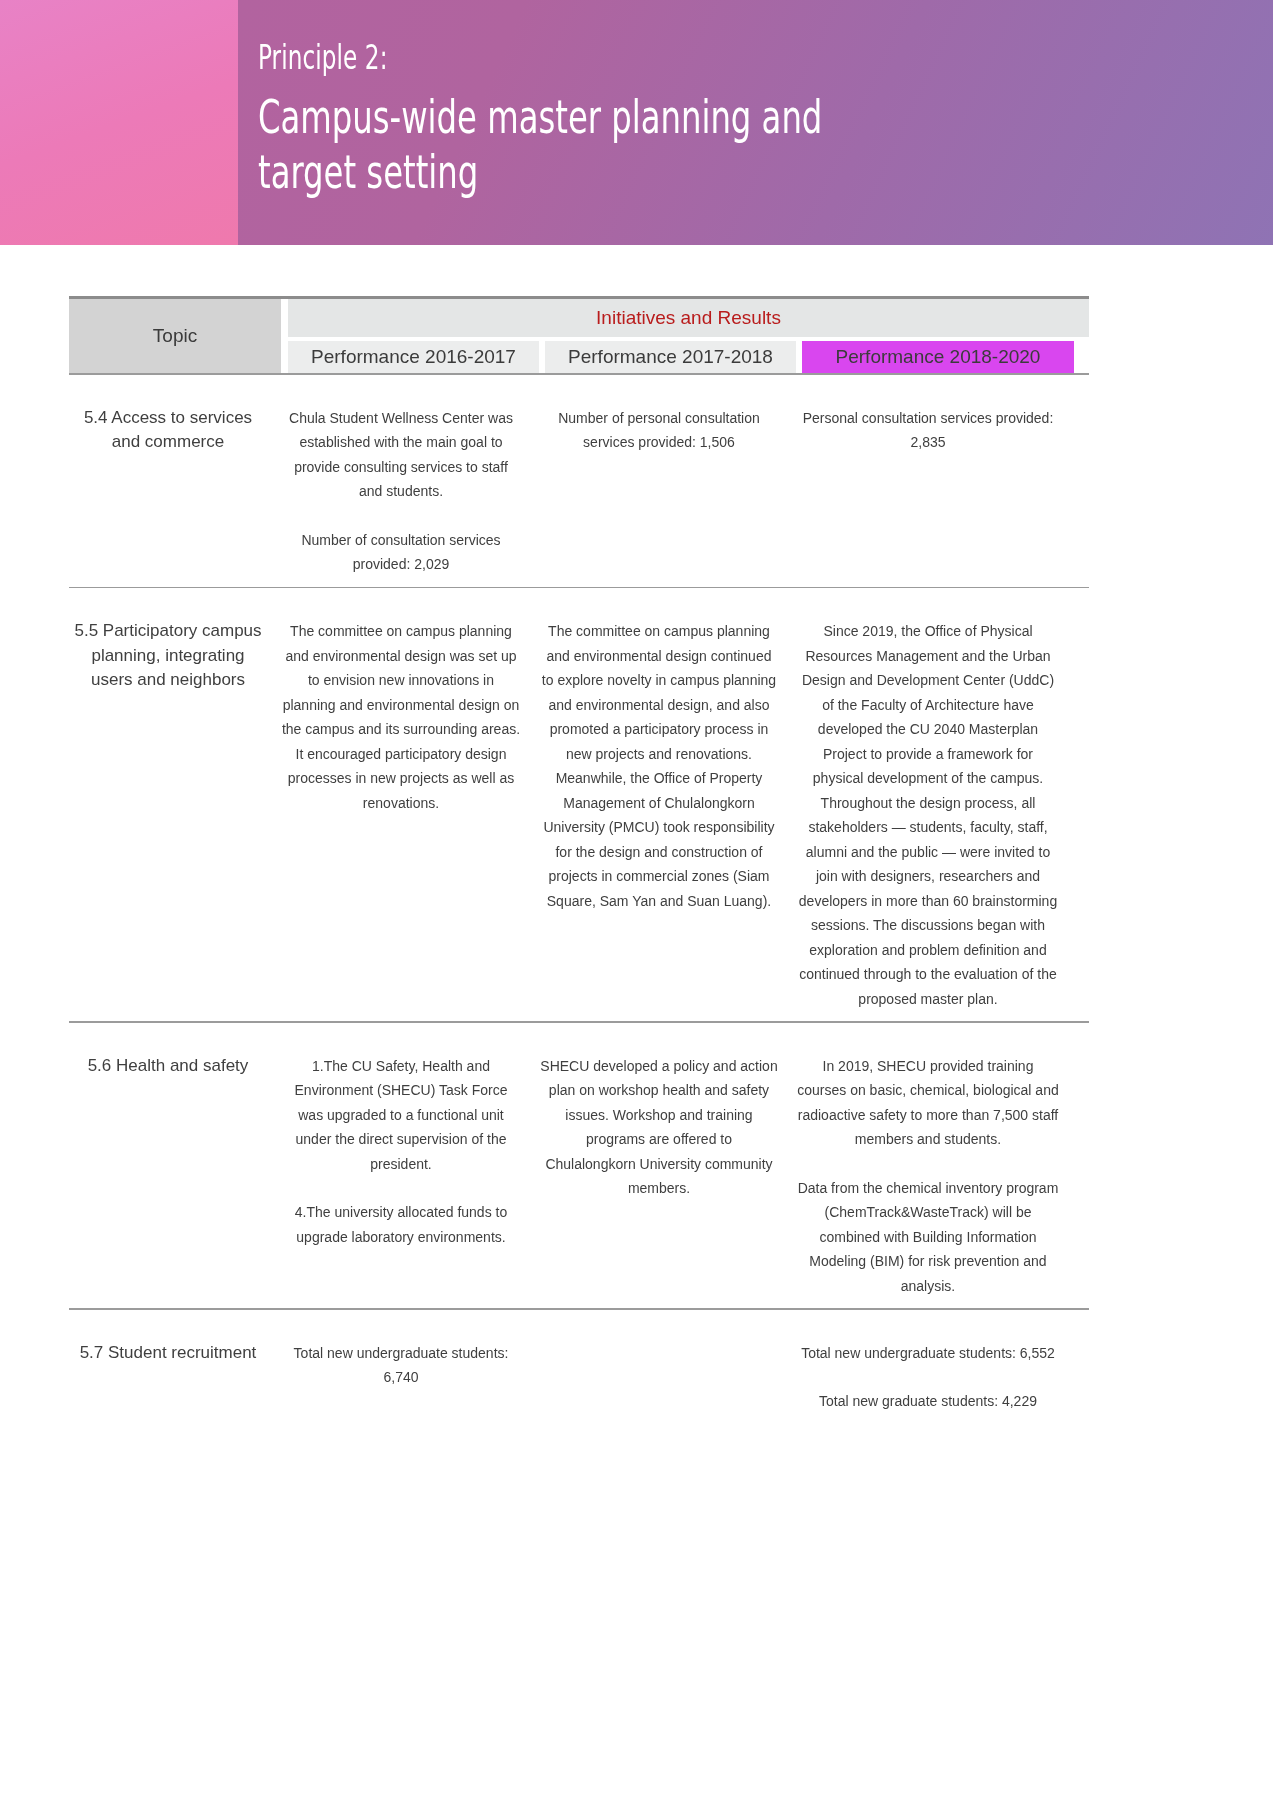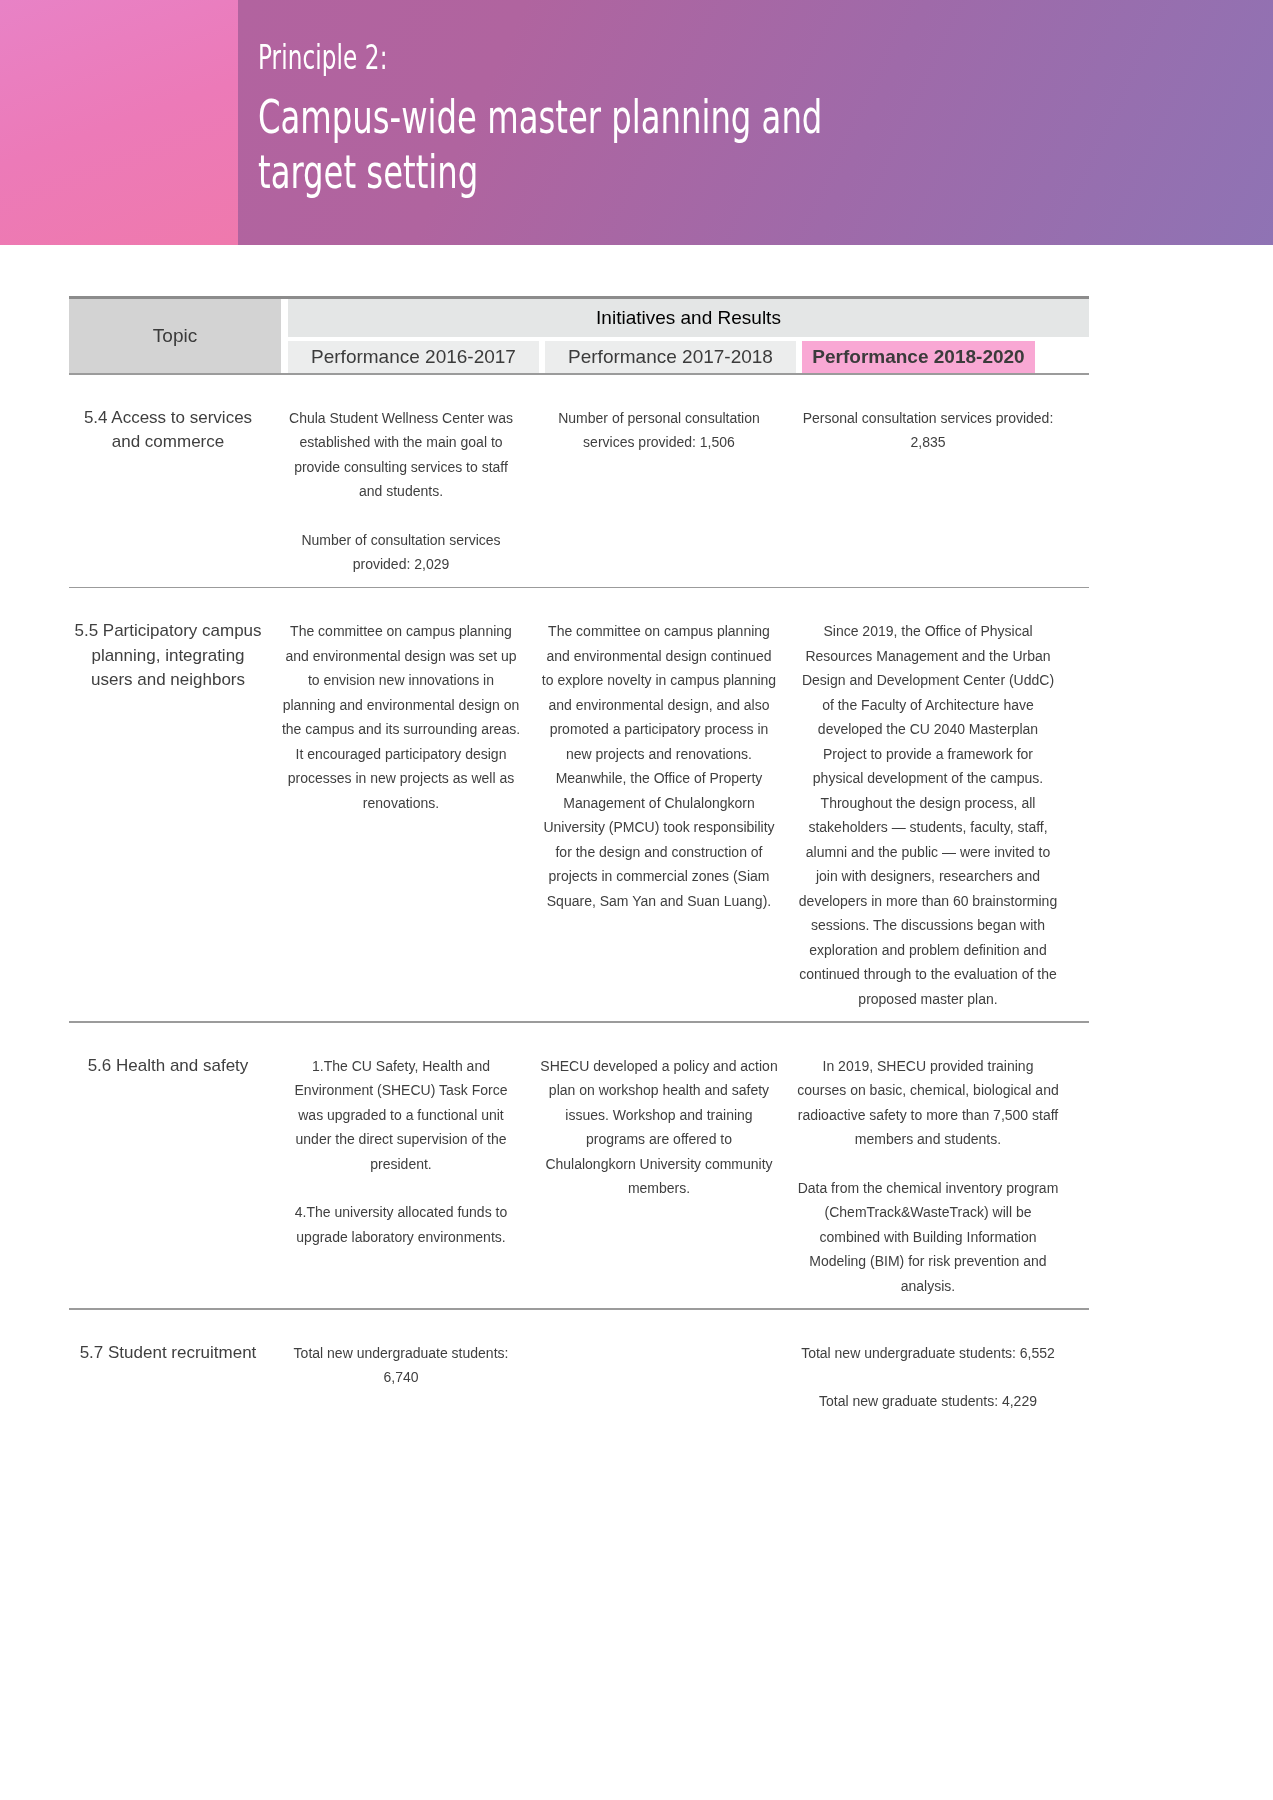--- a/index.html
+++ b/index.html
@@ -113,44 +113,43 @@
     display: flex;
     flex-direction: column;
   }
   .initiatives-cell {
     background: #e4e6e6;
     height: 38px;
     display: flex;
     align-items: center;
     justify-content: center;
     font-size: 19px;
-    color: #000000;
+    color: #b91c1c;
     margin-left: 7px;
     width: 801px;
   }
   .perf-row {
     display: flex;
     margin-top: 4px;
     margin-left: 7px;
     gap: 6px;
   }
   .perf-cell {
     height: 32px;
     width: 251px;
     display: flex;
     align-items: center;
     justify-content: center;
     font-size: 19px;
     color: #3b3b3b;
     background: #eceded;
   }
   .perf-cell.highlight {
-    background: #f9a8d4;
-    width: 233px;
-    font-weight: bold;
+    background: #d946ef;
+    width: 272px;
   }
 
   
   .data-row {
     display: flex;
     width: 1020px;
     padding-top: 31px;
     padding-bottom: 10px;
     text-align: center;
   }

